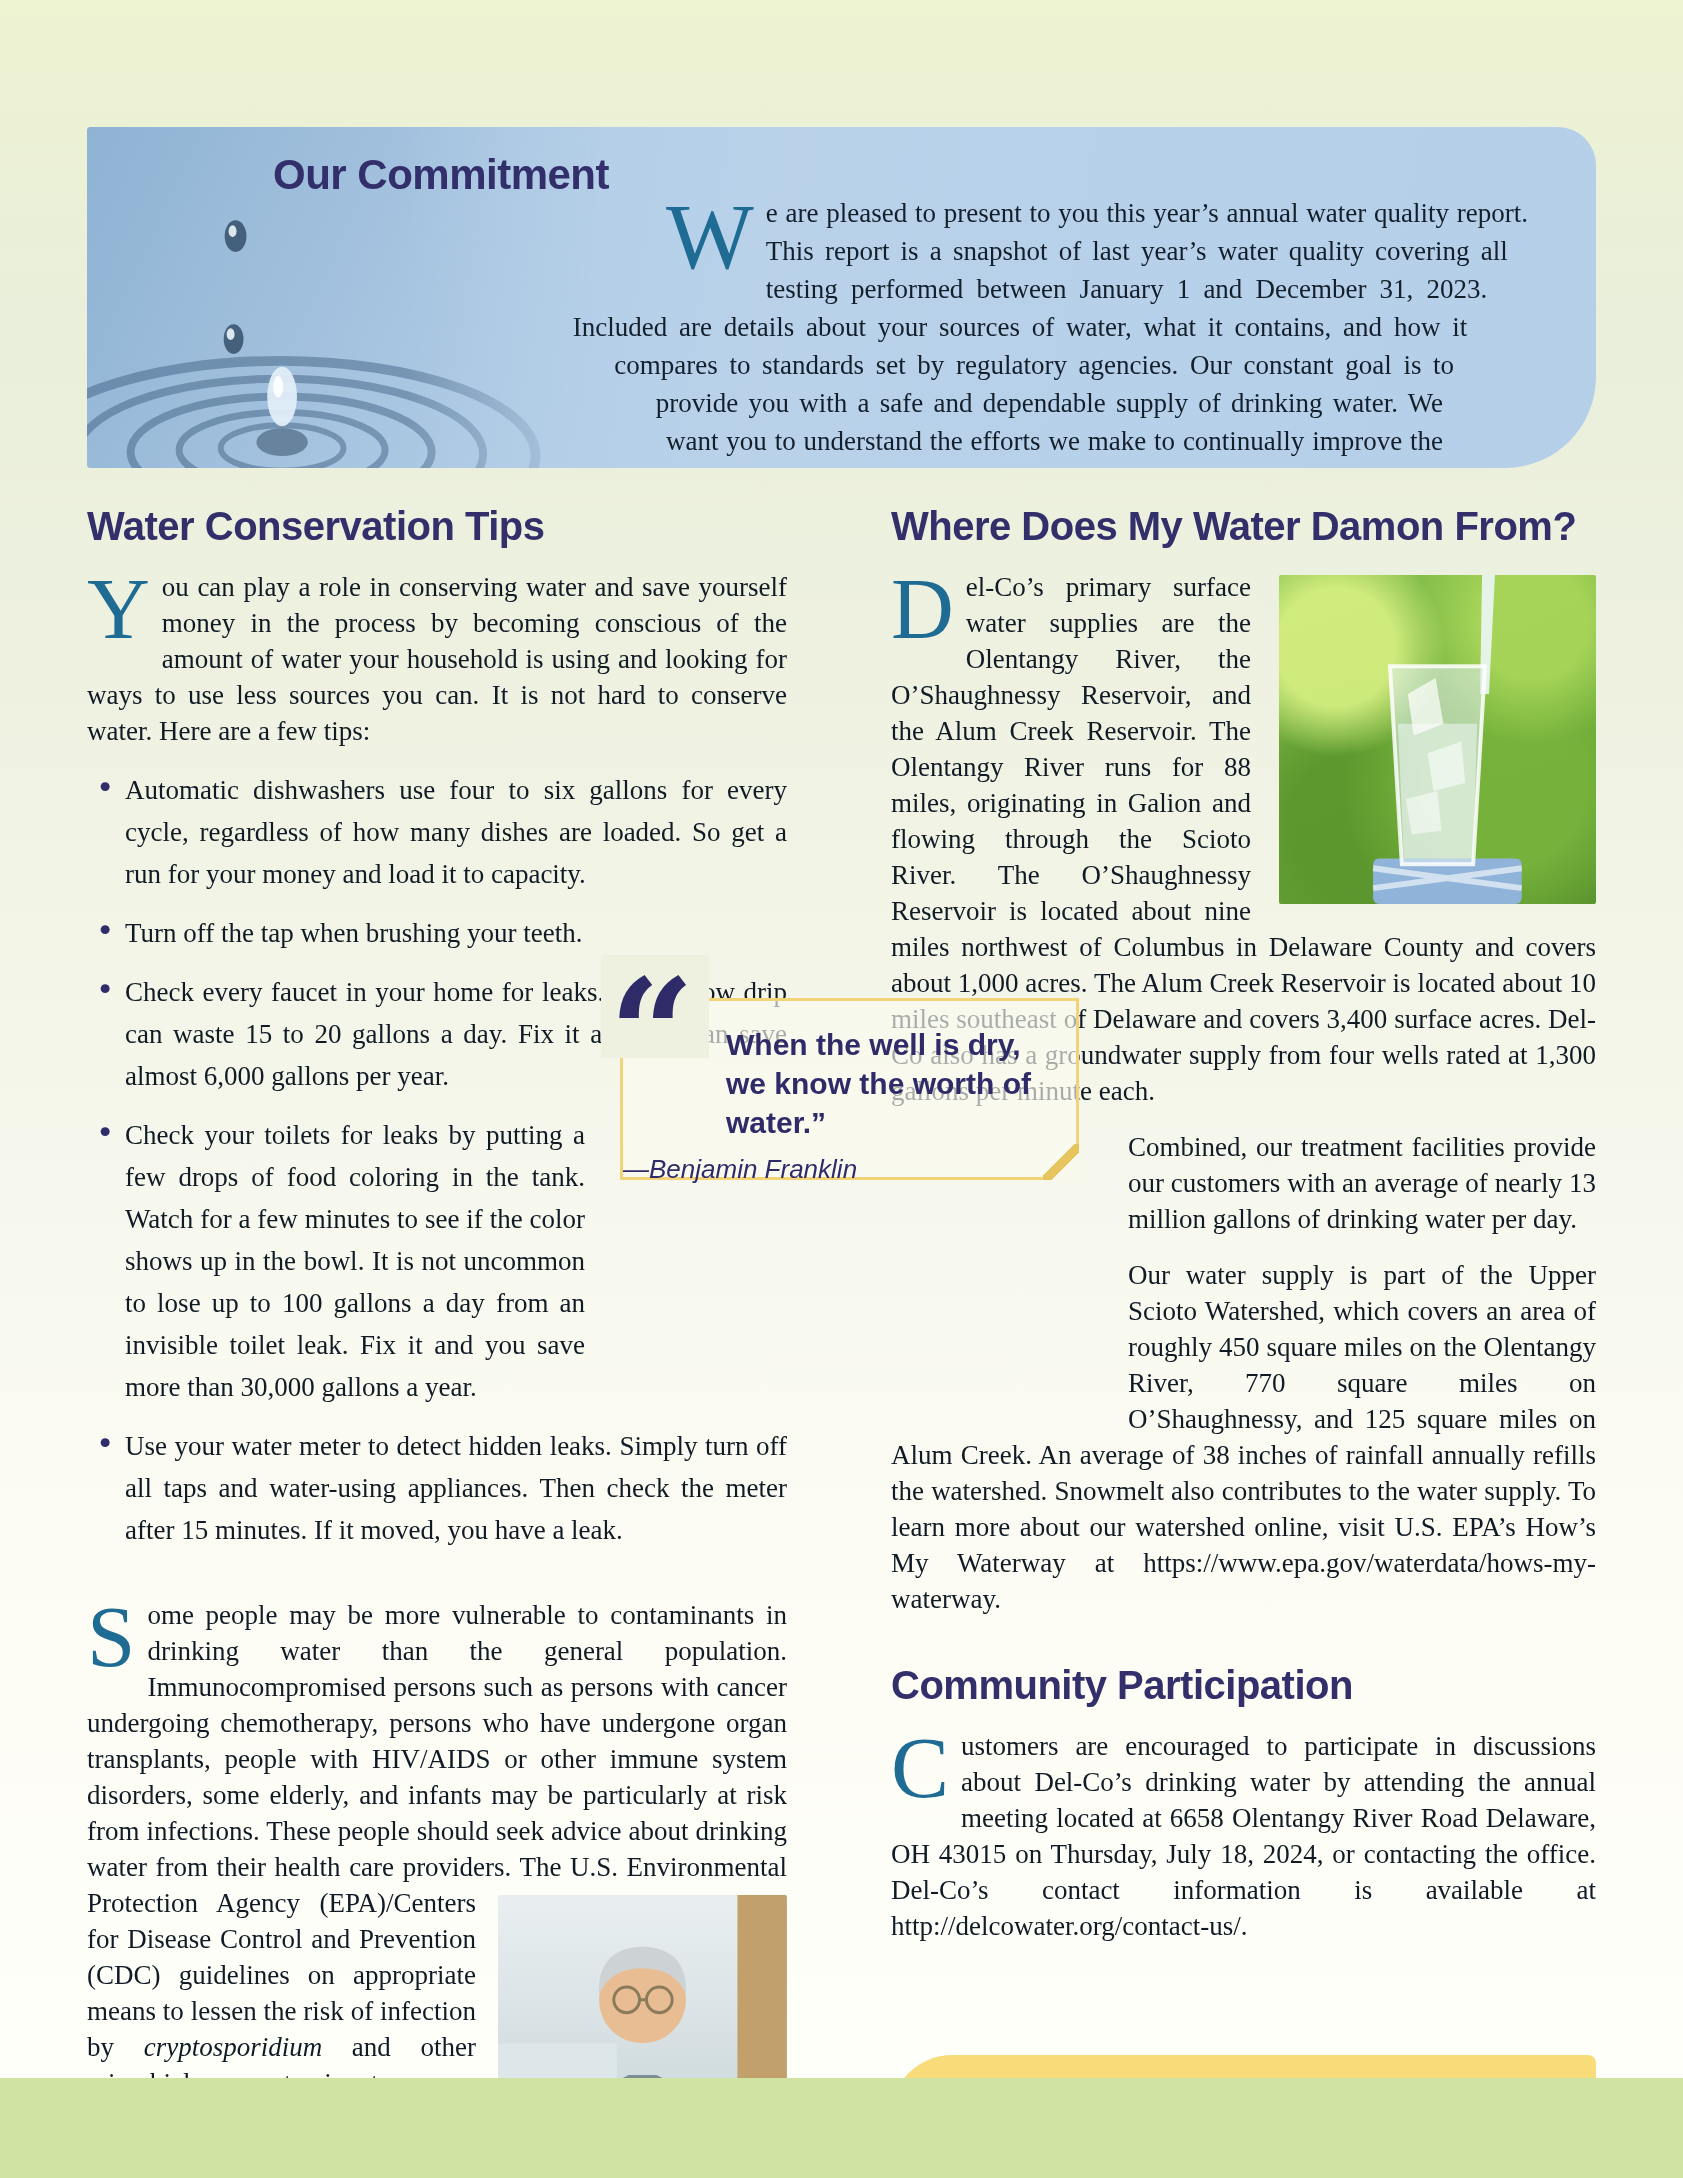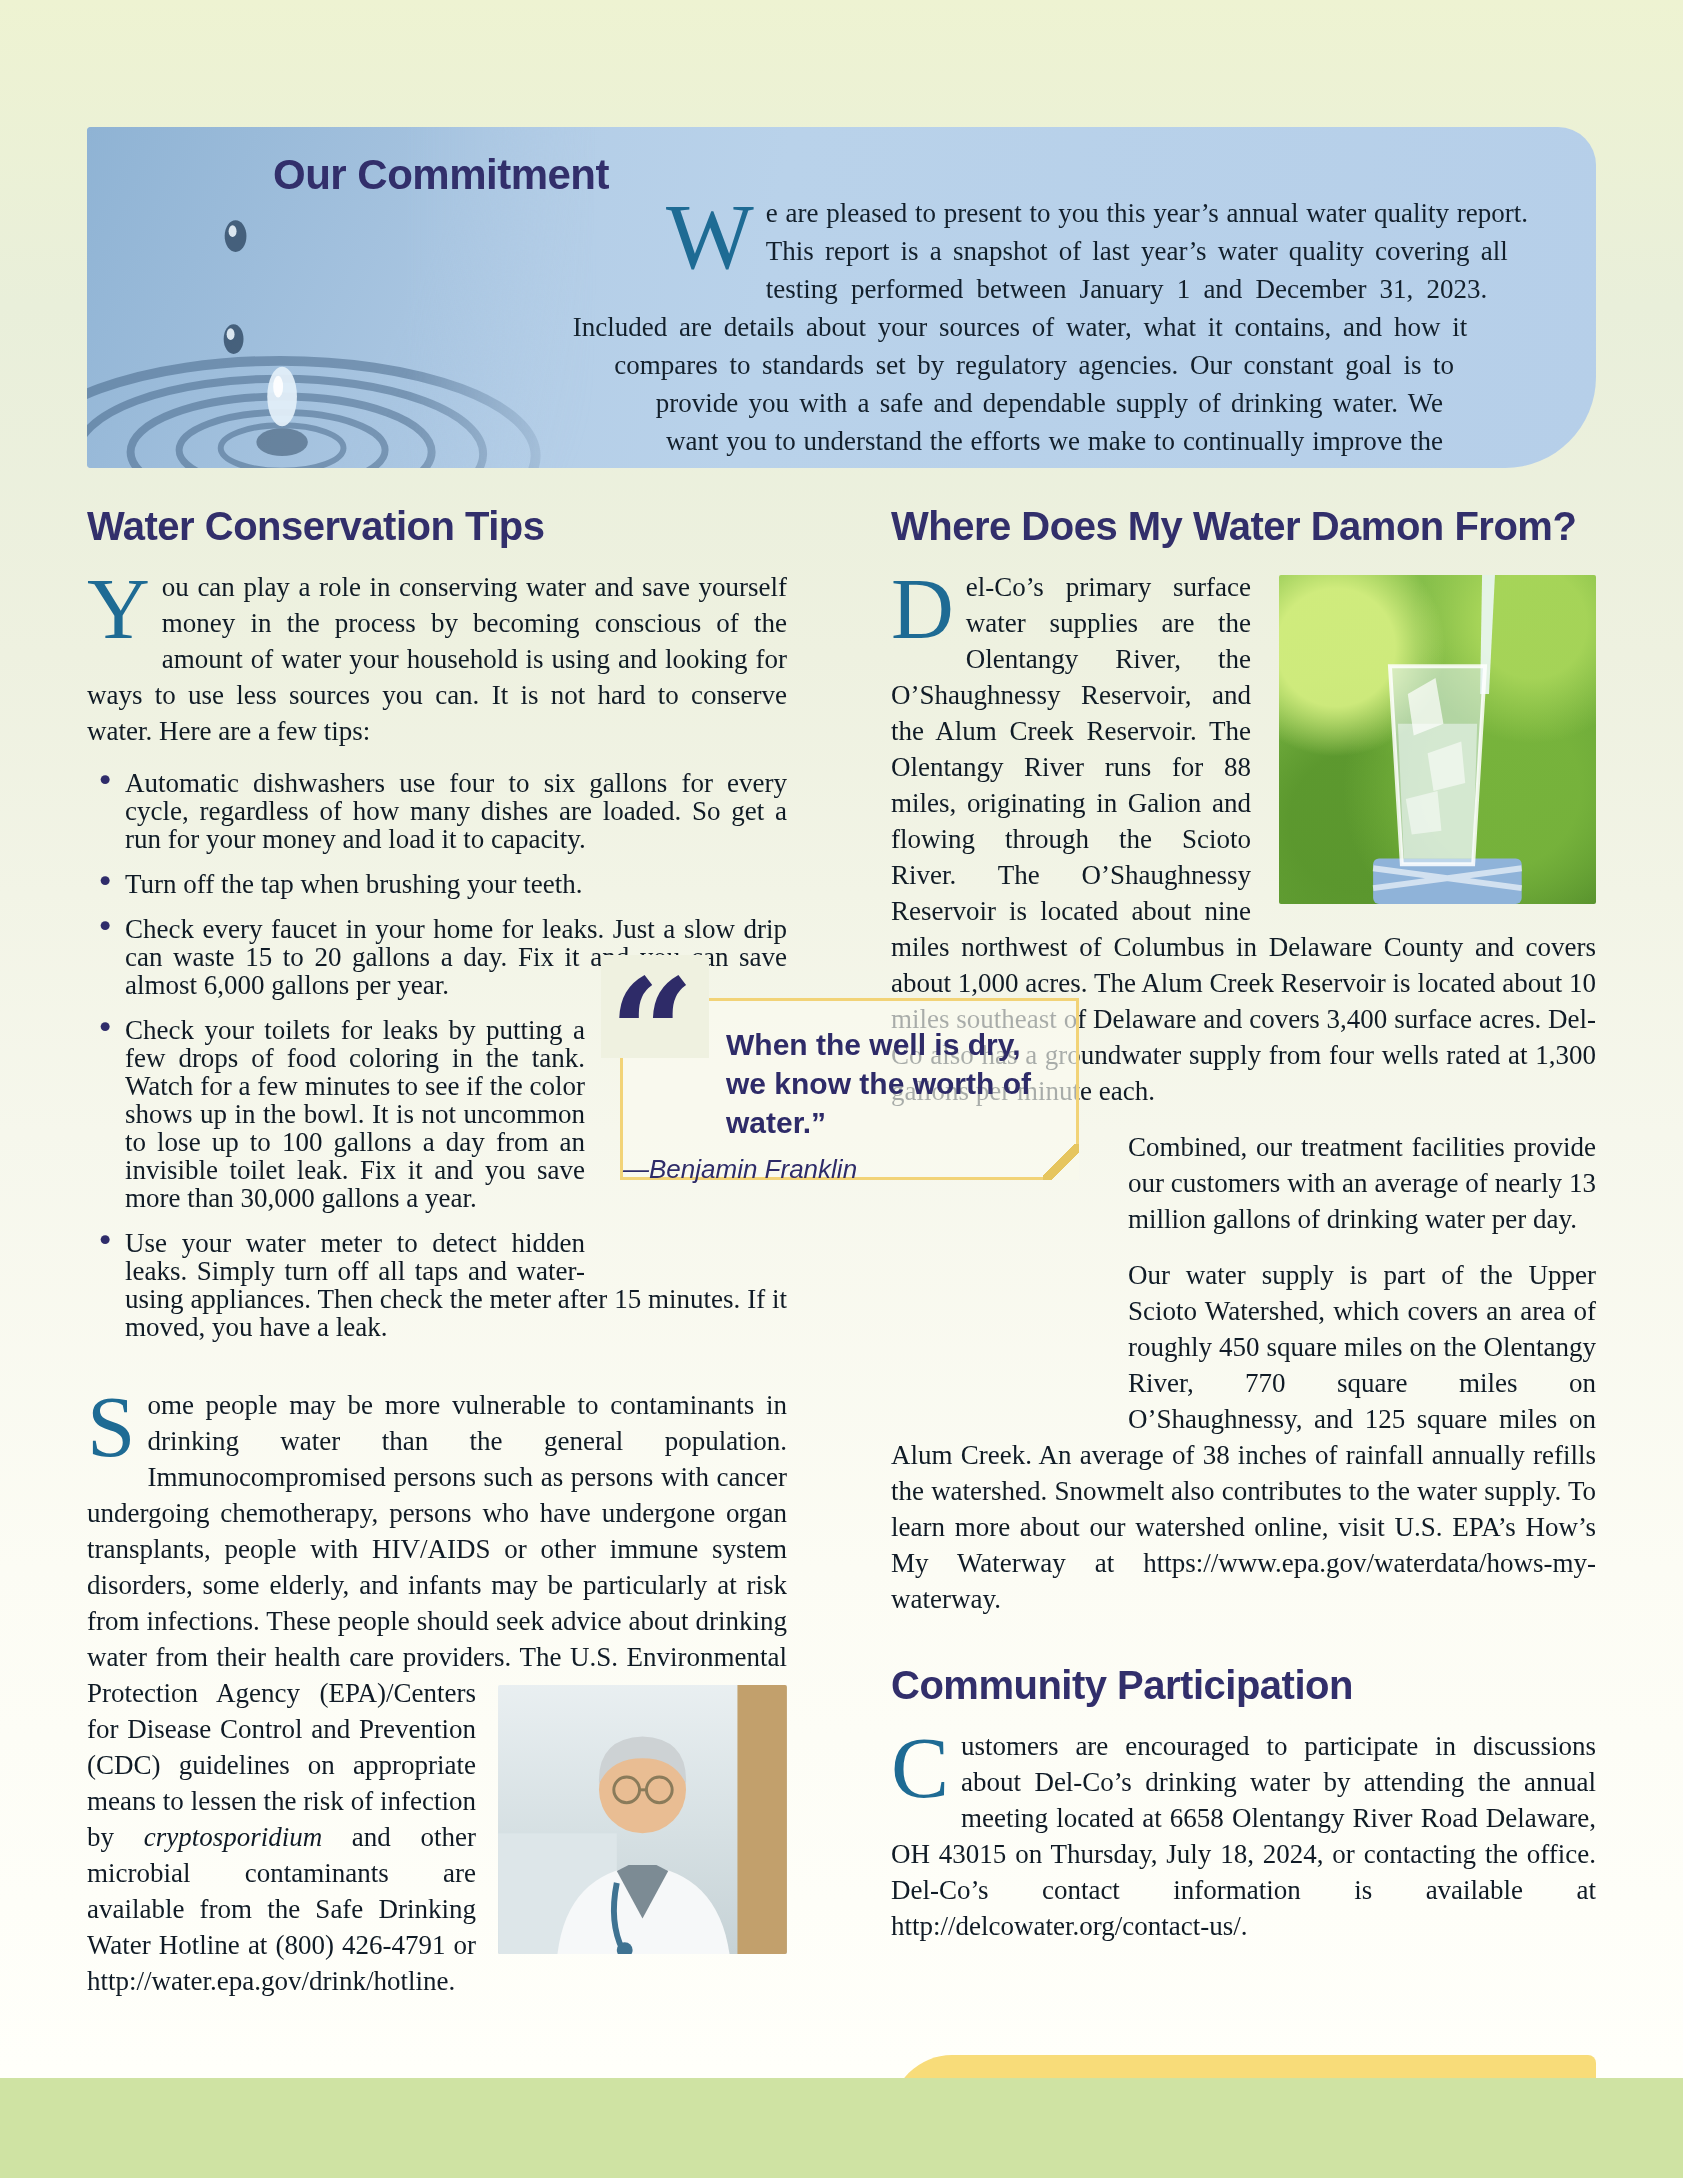--- a/index.html
+++ b/index.html
@@ -59,21 +59,21 @@
     font-weight:bold; font-size:40px; letter-spacing:-0.5px; color:#322f6b;
   }
   .sec-gap { margin-top:46px; }
   .body-p {
     margin:0 0 20px 0; font-size:27px; line-height:36px;
     color:#101b26; text-align:justify;
   }
   ul.tips { list-style:none; margin:6px 0 0 0; padding:0; }
   ul.tips li {
     position:relative; padding-left:38px; margin-bottom:17px;
-    font-size:27px; line-height:28px; color:#101b26; text-align:justify;
+    font-size:27px; line-height:42px; color:#101b26; text-align:justify;
   }
   ul.tips li::before {
     content:"•"; position:absolute; left:9px; top:-3px;
     color:#2f2c6a; font-size:31px; font-family:"DejaVu Sans", sans-serif;
   }
 
   
   .wrap-right-spacer { float:right; width:188px; height:262px; margin-left:14px; }
   .wrap-left-spacer  { float:left;  width:223px; height:307px; margin-right:14px; }
 

